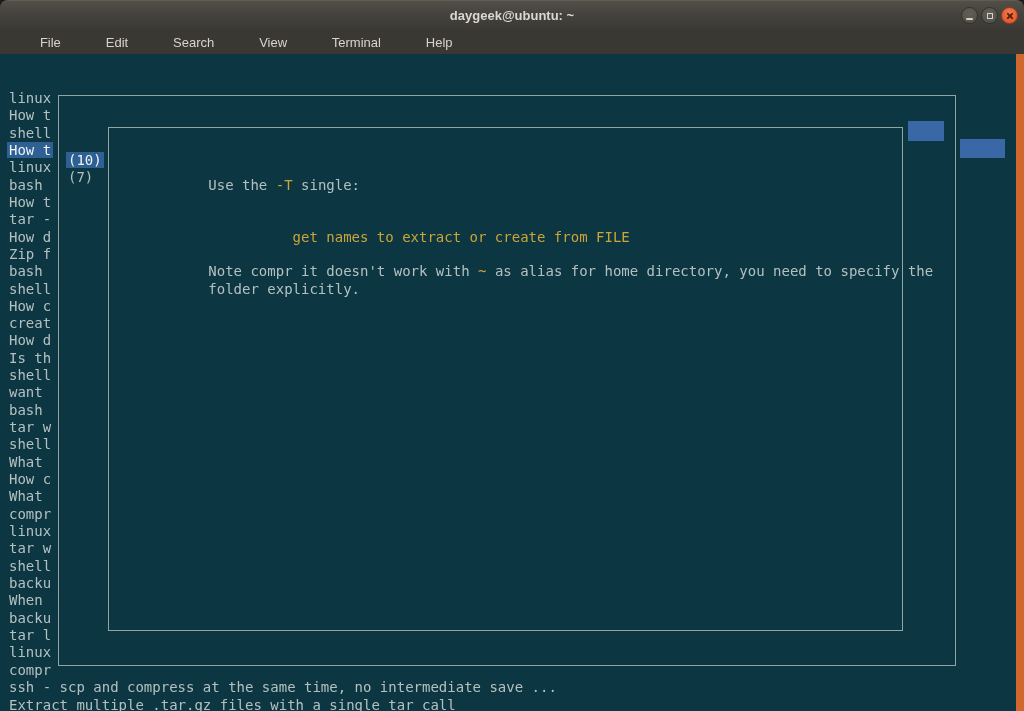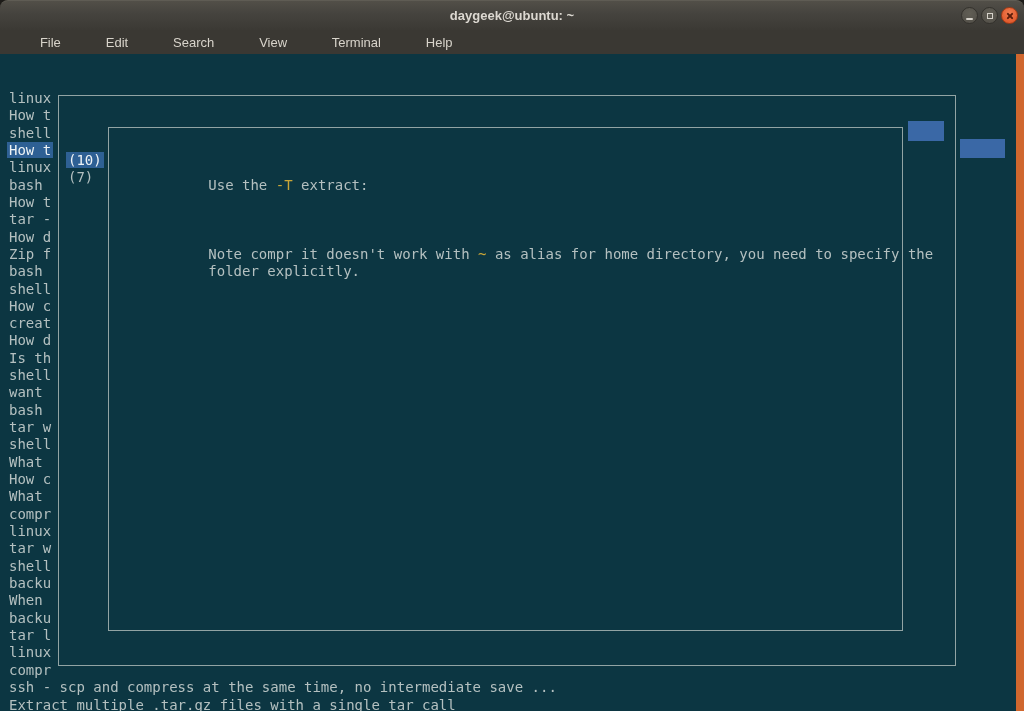--- a/index.html
+++ b/index.html
@@ -237,27 +237,30 @@
         <div class="vote-row">
           <span class="vote">(7)</span>
         </div>
       </div>
 
     <div class="inner-box"></div>
 
     <div class="answer-body">
 
     <div class="a-line">
-          <span><span class="c-fg">Use the </span><span class="c-yellow">-T</span><span class="c-fg"> extract:</span></span>
+          <span><span class="c-fg">Use the </span><span class="c-yellow">-T</span><span class="c-fg"> single:</span></span>
         </div>
         <div class="a-line">
           <span></span>
         </div>
         <div class="a-line">
           <span></span>
+        </div>
+        <div class="a-line">
+          <span><span class="c-yellow">          get names to extract or create from FILE</span></span>
         </div>
         <div class="a-line">
           <span></span>
         </div>
         <div class="a-line">
           <span><span class="c-fg">Note compr it doesn't work with </span><span class="c-yellow">~</span><span class="c-fg"> as alias for home directory, you need to specify the</span></span>
         </div>
         <div class="a-line">
           <span><span class="c-fg">folder explicitly.</span></span>
         </div>

